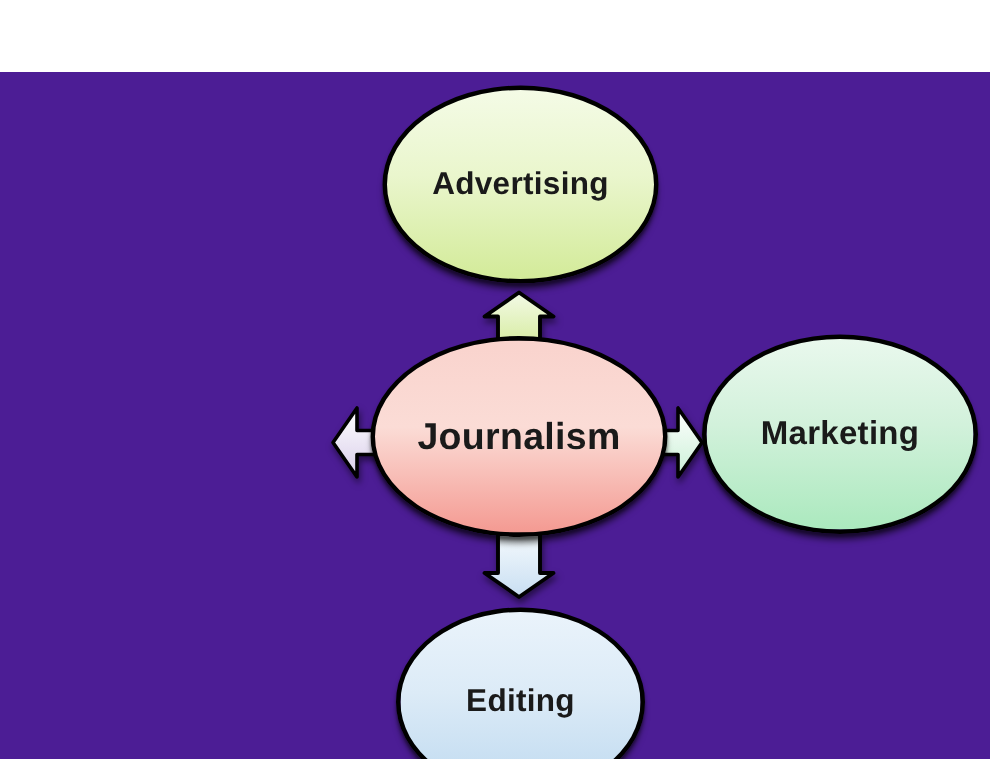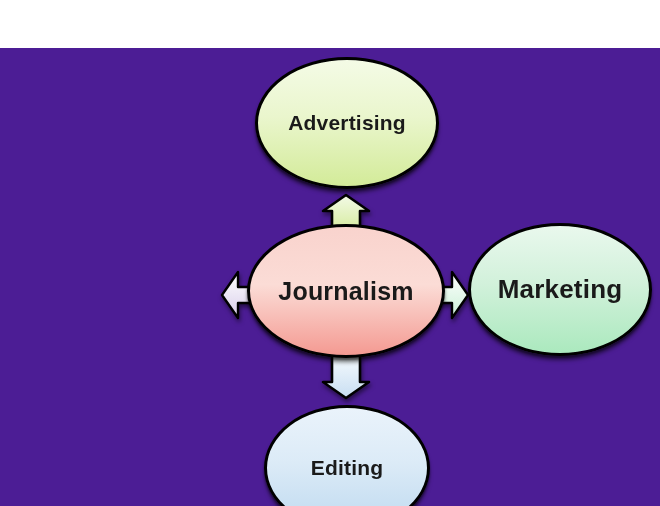--- a/index.html
+++ b/index.html
@@ -30,21 +30,21 @@
     z-index: 2;
   }
   .node-label {
     font-weight: bold;
     color: #1a1a1a;
     line-height: 1.2;
     letter-spacing: 0.2px;
   }
   #node-journalism .node-label { font-size: 25px; }
   #node-advertising .node-label { font-size: 21px; }
-  #node-marketing .node-label { font-size: 26px; }
+  #node-marketing .node-label { font-size: 22px; }
   #node-editing .node-label { font-size: 21px; }
   #node-mass-communicating .node-label { font-size: 19px; width: 160px; }
   .arrow {
     position: absolute;
     z-index: 1;
     overflow: visible;
     filter: drop-shadow(1px 3px 2px rgba(0,0,0,0.5));
   }
 </style>
 </head>

